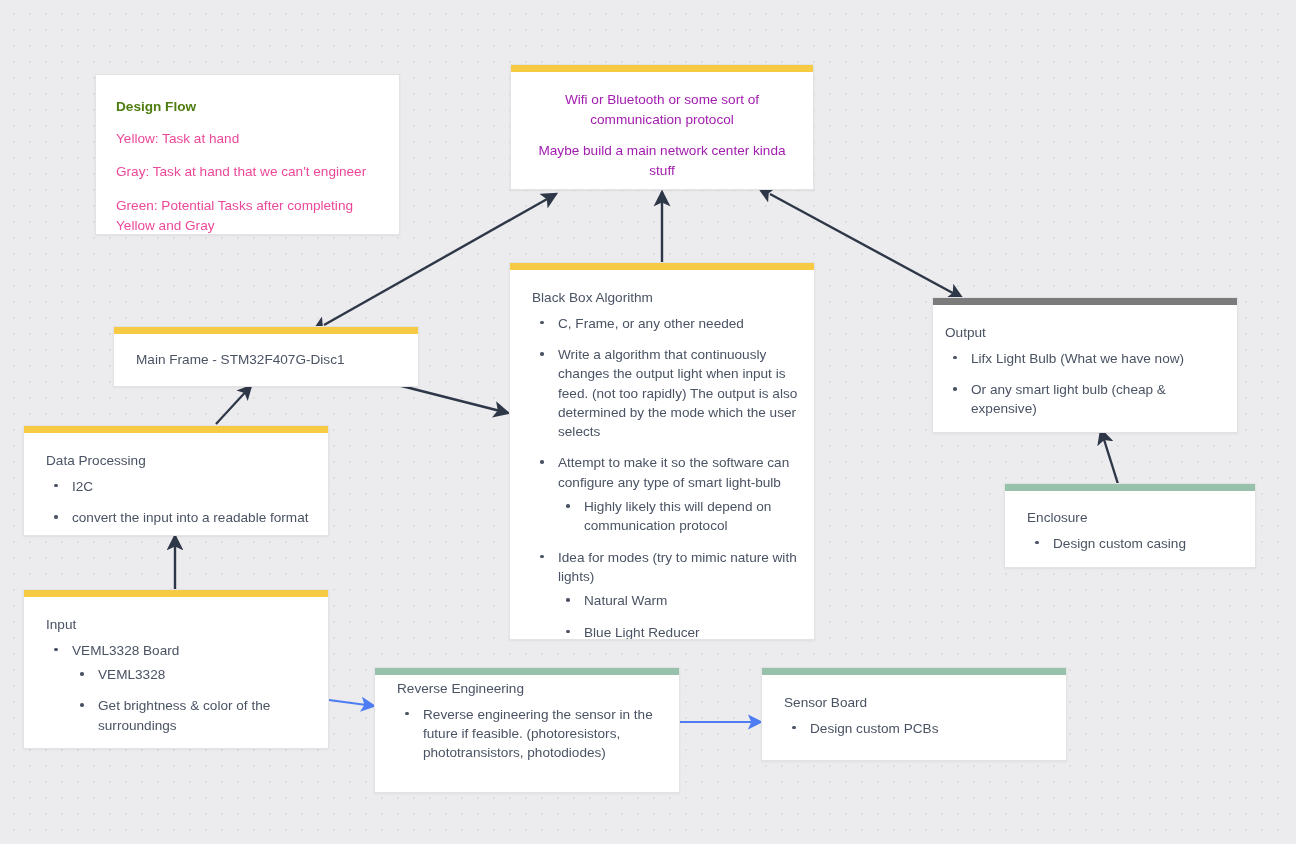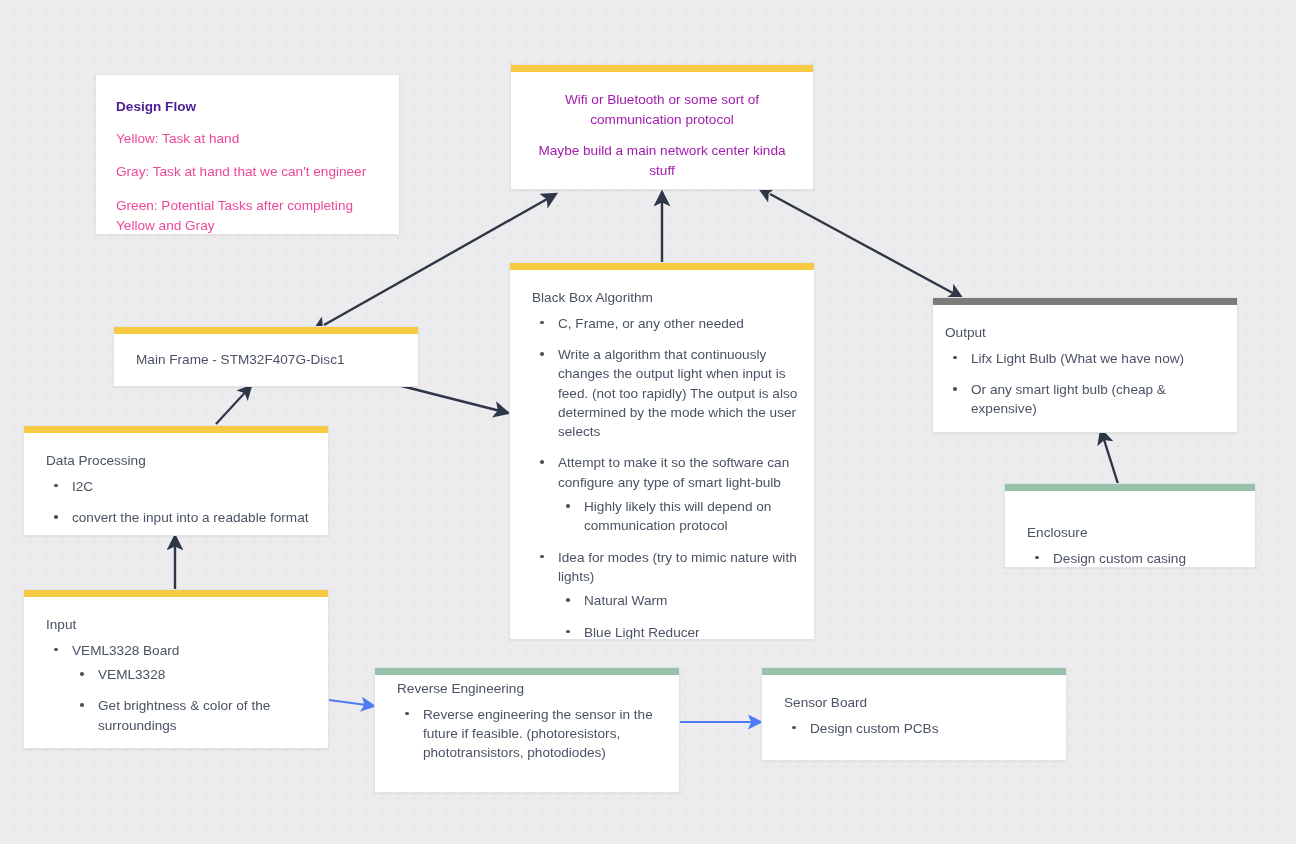--- a/index.html
+++ b/index.html
@@ -63,21 +63,21 @@
     padding: 18px 22px 16px 22px;
   }
   .card-title {
     margin: 0 0 4px 0;
     color: #4a5363;
     font-size: 13.6px;
     line-height: 1.45;
   }
   .card-title.bold {
     font-weight: bold;
-    color: #4c1d95;
+    color: #4d7c0f;
     margin-bottom: 12px;
   }
   .para {
     margin: 0 0 12px 0;
     color: #a21caf;
     font-size: 13.6px;
     line-height: 1.45;
   }
   .para:last-child { margin-bottom: 16px; }
 
@@ -264,21 +264,21 @@
         </li>
         <li>
           <span class="txt">Or any smart light bulb (cheap &amp; expensive)</span>
         </li>
       </ul>
     </div>
   </div>
 
   <div class="card" style="left:1004px; top:483px; width:252px; height:85px;">
     <div class="bar" style="background:#98c1ac;"></div>
-    <div class="body" style="padding:32px 16px 14px 22px;">
+    <div class="body" style="padding:17px 16px 14px 22px;">
       <div class="card-title">Enclosure</div>
       <ul class="bullets">
         <li>
           <span class="txt">Design custom casing</span>
         </li>
       </ul>
     </div>
   </div>
 
   <div class="card" style="left:374px; top:667px; width:306px; height:126px;">

